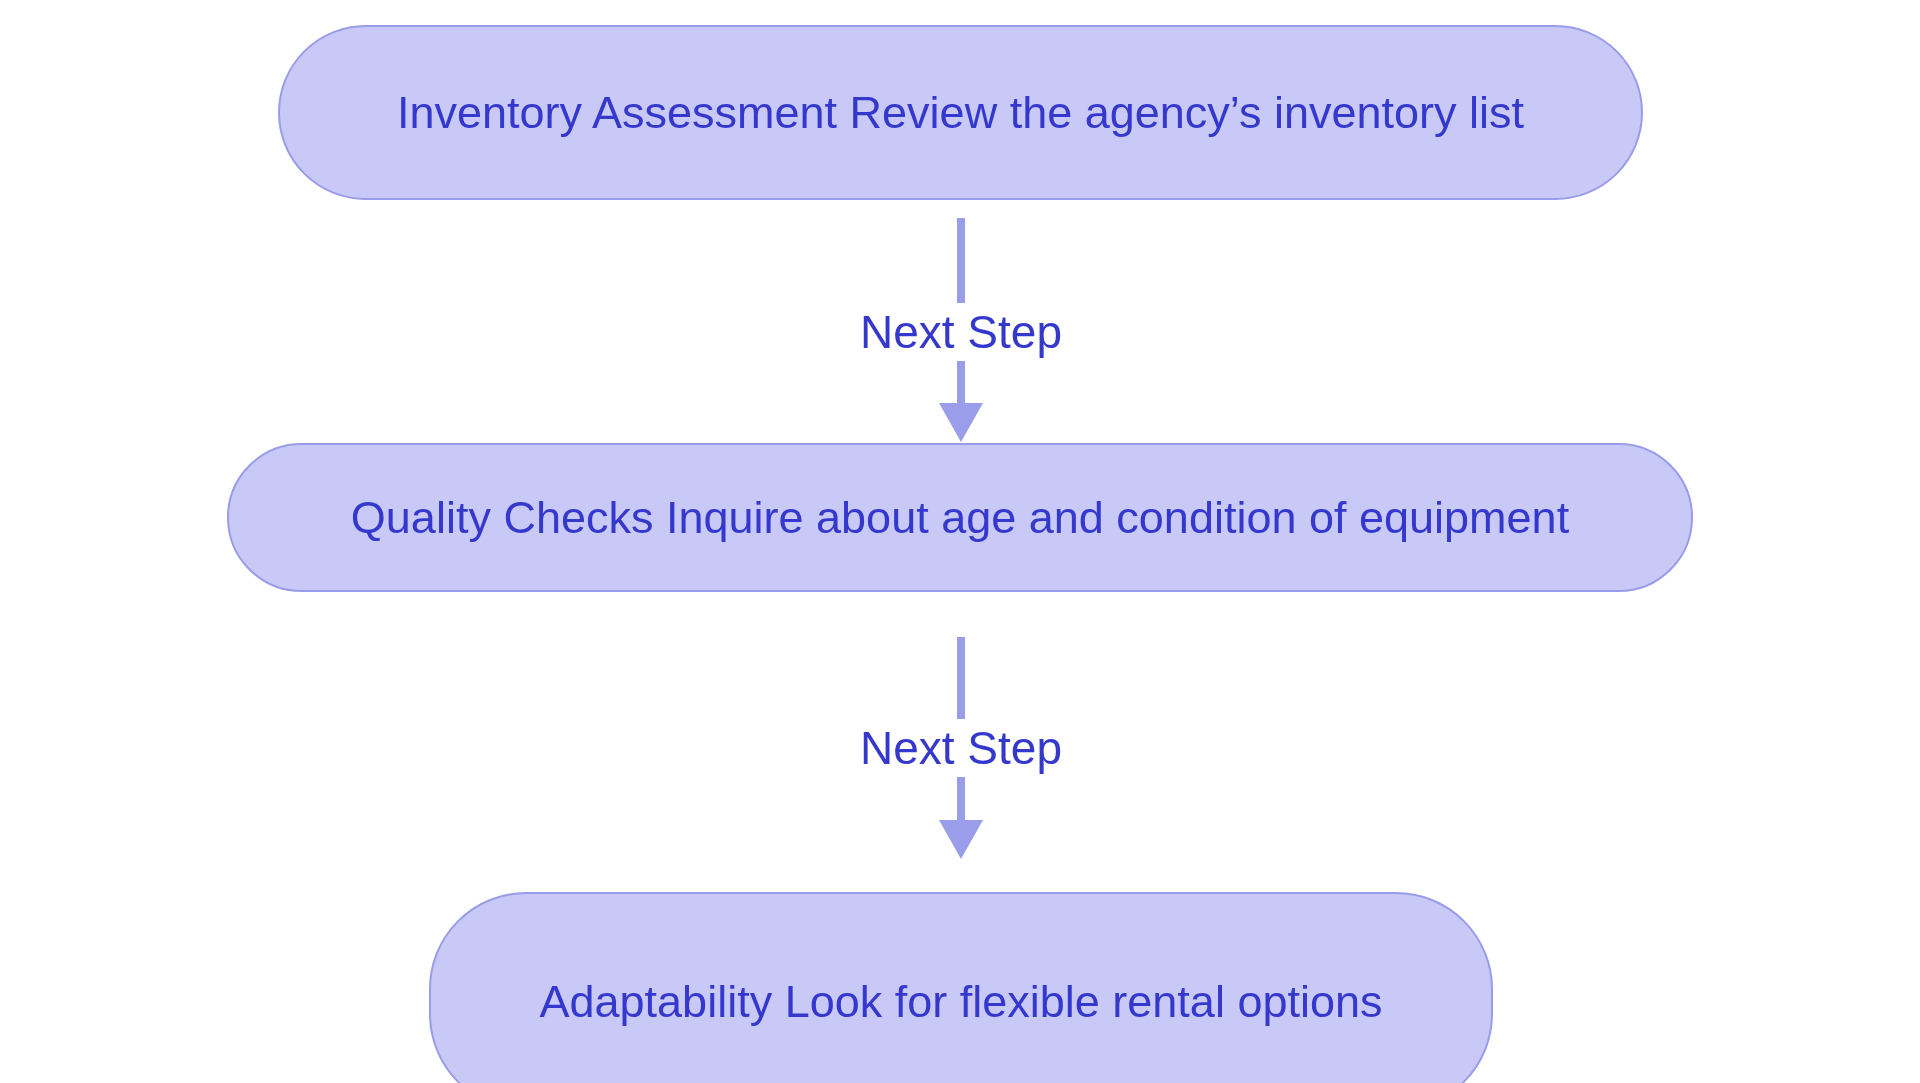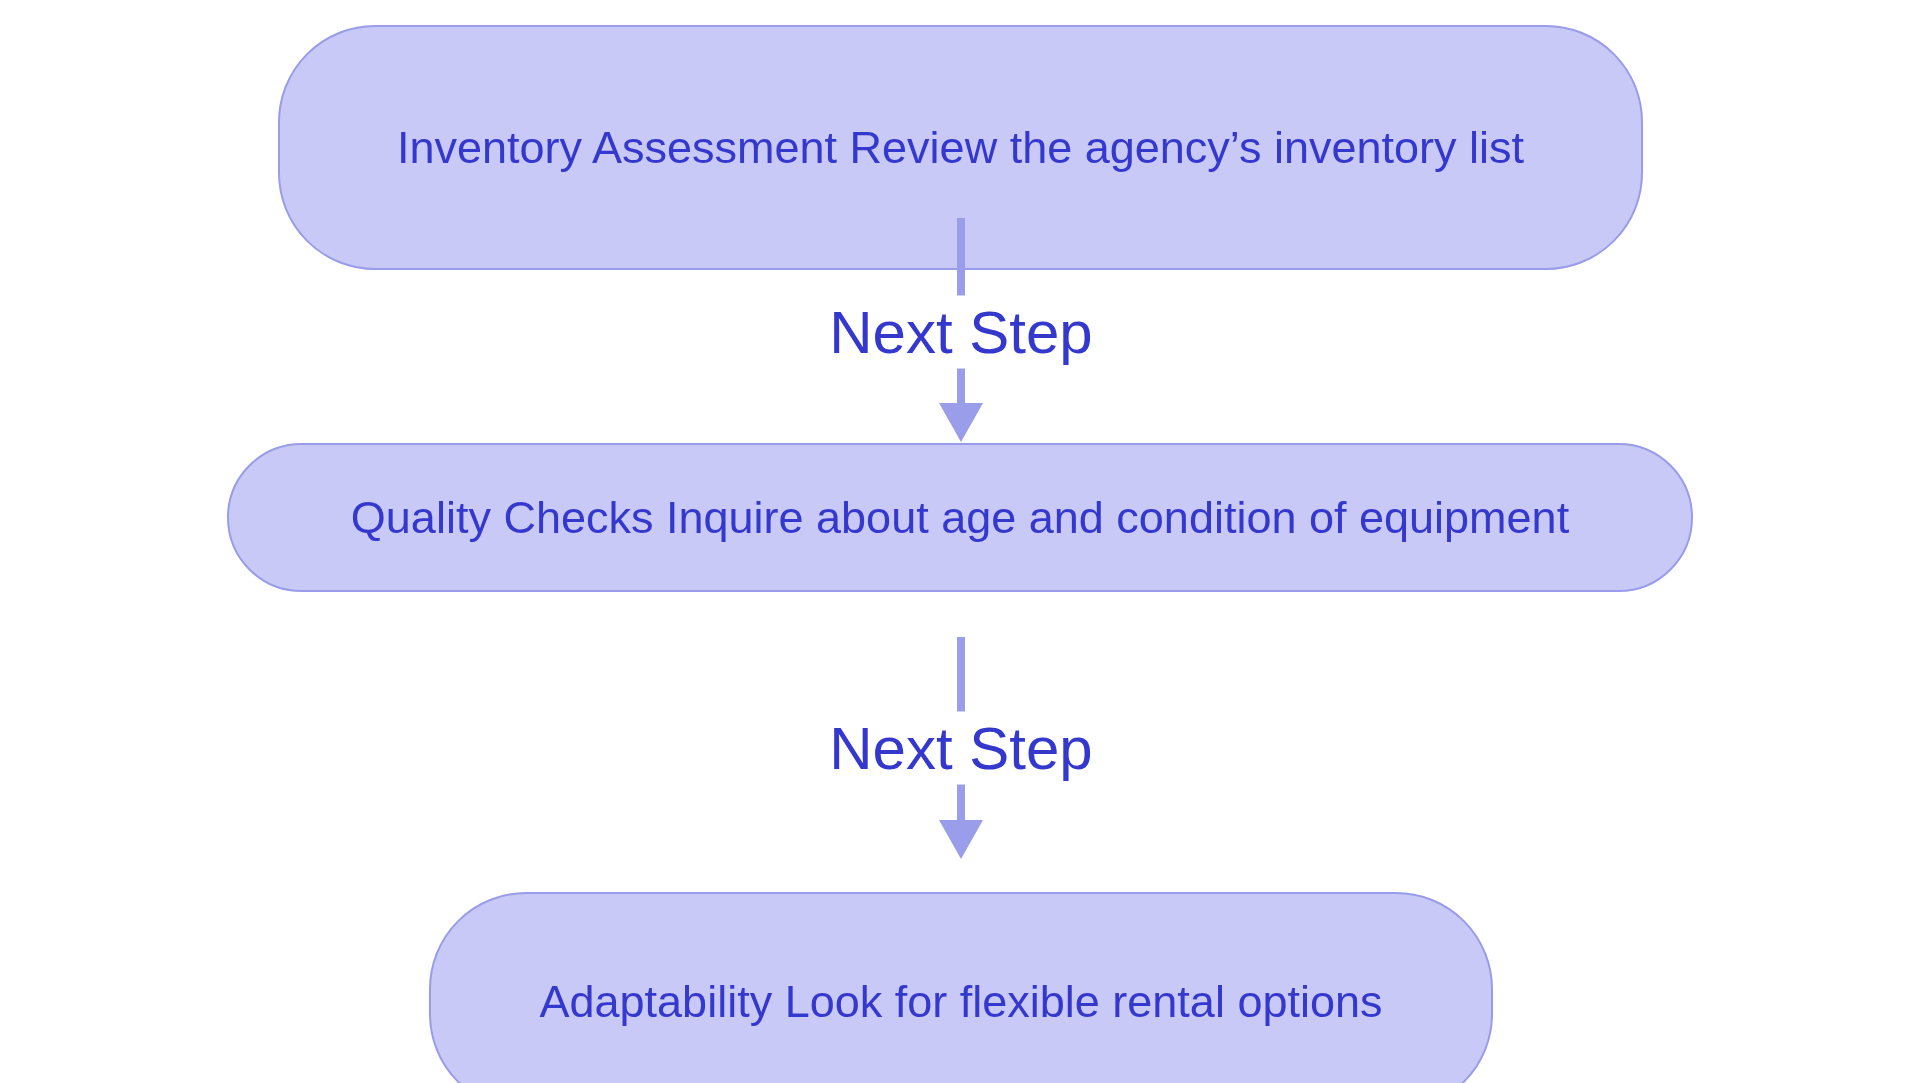--- a/index.html
+++ b/index.html
@@ -21,21 +21,21 @@
     border-radius: 97px;
     display: flex;
     align-items: center;
     justify-content: center;
     text-align: center;
     color: #3538cd;
     font-size: 45px;
     letter-spacing: 0px;
     line-height: 1.2;
   }
-  .node-1 { left: 278px; top: 25px;  width: 1365px; height: 245px; }
+  .node-1 { left: 278px; top: 25px;  width: 1365px; height: 175px; }
   .node-2 { left: 227px; top: 443px; width: 1466px; height: 149px; }
   .node-3 { left: 429px; top: 860px; width: 1064px; height: 219px; margin-top: 32px; }
 
   .edge-stem {
     position: absolute;
     width: 8px;
     background: #9a9de9;
     left: 957px;
   }
   .stem-1 { top: 218px; height: 186px; }
@@ -51,21 +51,21 @@
   }
   .head-1 { top: 403px; }
   .head-2 { top: 820px; }
 
   .edge-label {
     position: absolute;
     left: 961px;
     transform: translate(-50%, -50%);
     background: #ffffff;
     color: #3538cd;
-    font-size: 60px;
+    font-size: 46px;
     padding: 2px 10px;
     white-space: nowrap;
   }
   .label-1 { top: 332px; }
   .label-2 { top: 748px; }
 </style>
 </head>
 <body>
 
 <div class="canvas">

